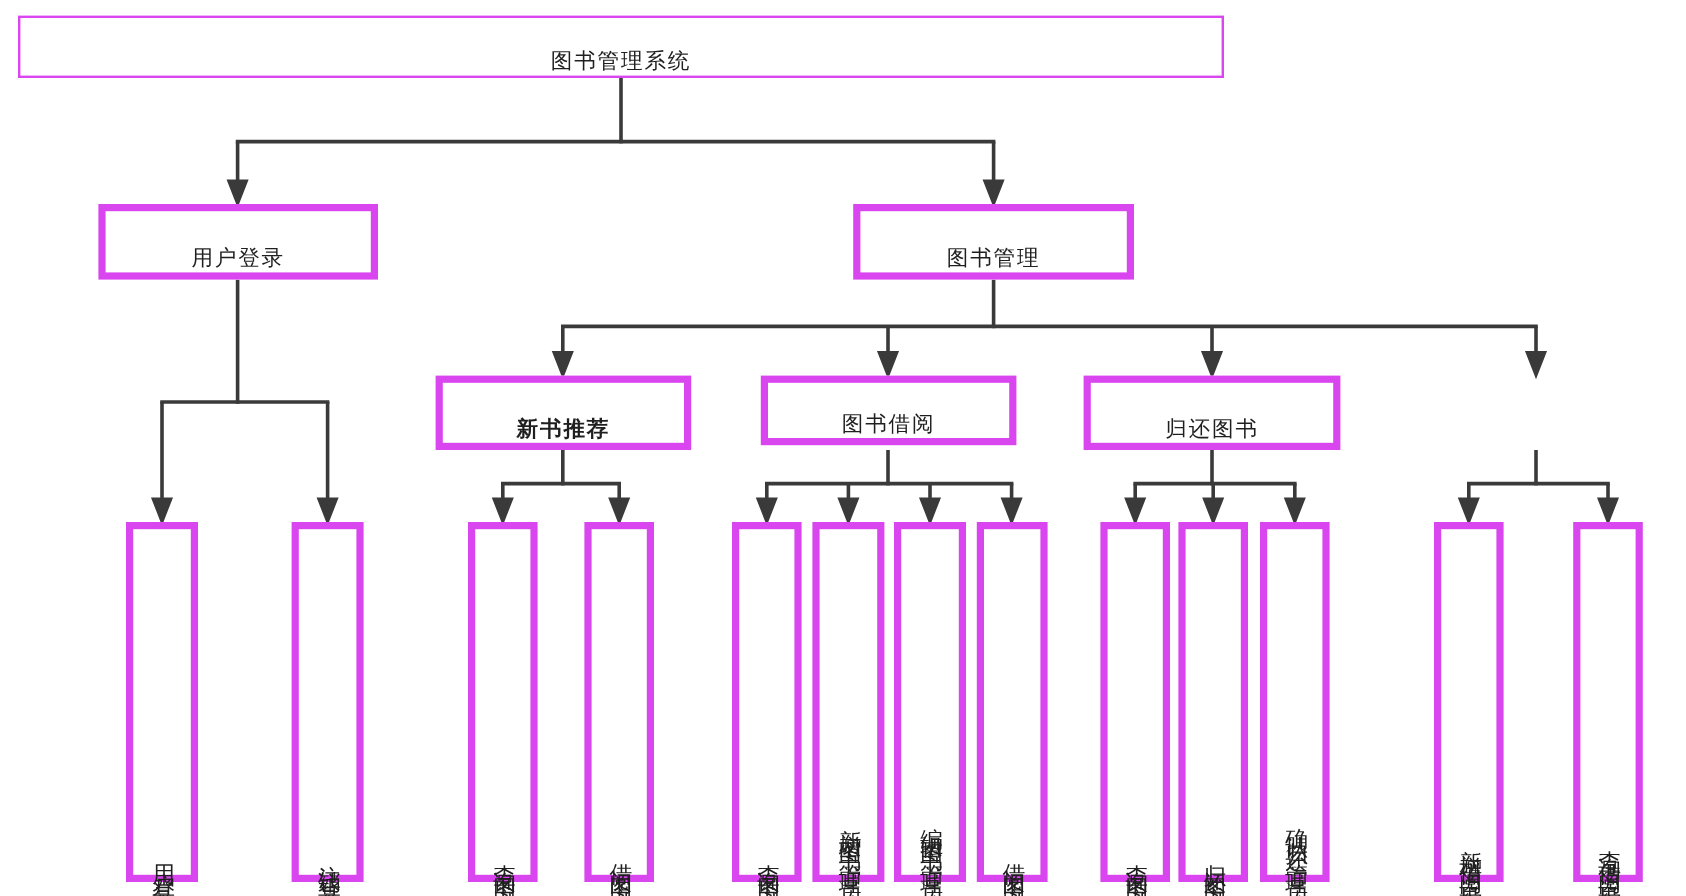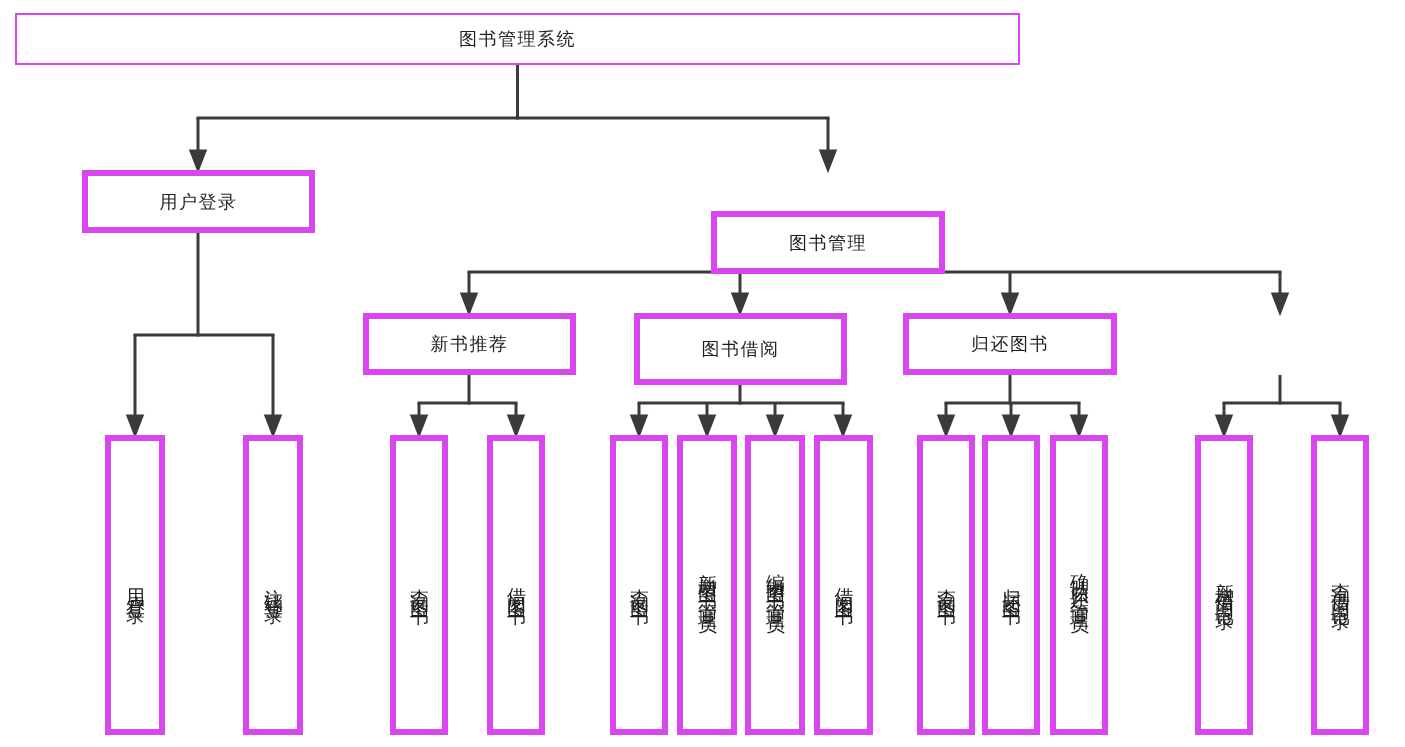--- a/index.html
+++ b/index.html
@@ -3,28 +3,28 @@
 <meta charset="utf-8">
 <style>
   html,body{margin:0;padding:0;background:#fff;}
   .canvas{
     position:relative;width:1405px;height:747px;background:#ffffff;
     font-family:"Liberation Sans",sans-serif;overflow:hidden;color:#1f1f1f;
   }
   .connectors{position:absolute;left:0;top:0;width:1405px;height:747px;pointer-events:none;}
   .node{
     position:absolute;background:#ffffff;border:6px solid #d946ef;box-sizing:border-box;
-    display:flex;align-items:center;justify-content:center;
+    display:flex;align-items:flex-end;justify-content:center;
   }
   .hlabel{font-size:18px;letter-spacing:1.5px;white-space:nowrap;}
   #root{left:15px;top:13px;width:1005px;height:52px;border-width:2.5px;}
   #n-user-login{left:82px;top:170px;width:233px;height:63px;}
-  #n-book-mgmt{left:711px;top:170px;width:234px;height:63px;margin-top:41px;}
-  #n-new-rec{left:363px;top:313px;width:213px;height:62px;}
-  #n-book-borrow{left:634px;top:313px;width:213px;height:72px;}
+  #n-book-mgmt{left:711px;top:170px;width:234px;height:63px;}
+  #n-new-rec{left:363px;top:313px;width:213px;height:62px;font-weight:bold;}
+  #n-book-borrow{left:634px;top:313px;width:213px;height:58px;}
   #n-current{left:903px;top:313px;width:214px;height:62px;}
   #n-records{left:1173px;top:313px;width:214px;height:62px;}
   .leaf{top:435px;height:300px;}
   .vtext{
     writing-mode:vertical-lr;text-orientation:mixed;
     font-size:19px;letter-spacing:6px;line-height:1.1;white-space:nowrap;
   }
   #lf-a1{left:105px;width:60px;}
   #lf-a2{left:243px;width:60px;}
   #lf-b1{left:390px;width:58px;}

